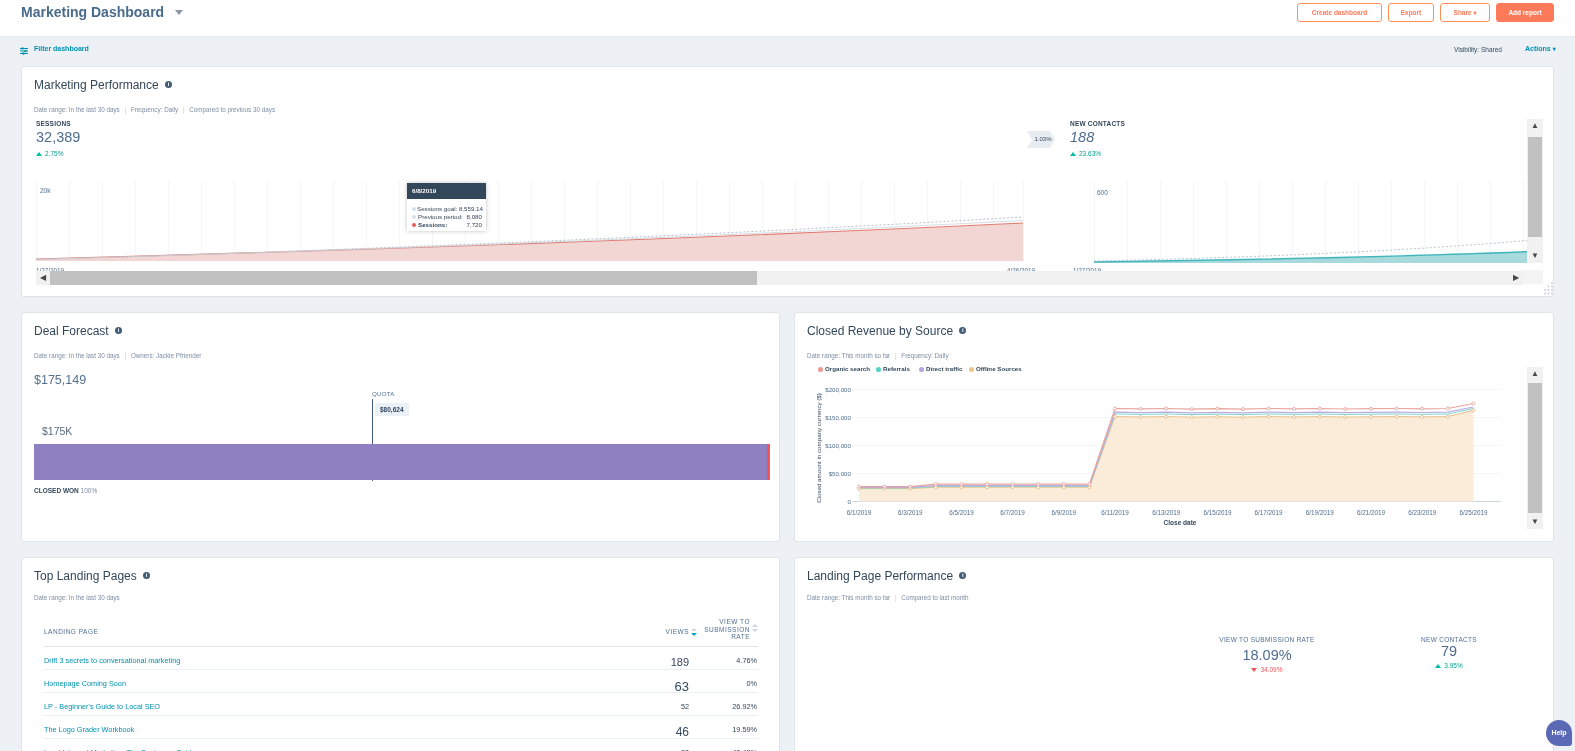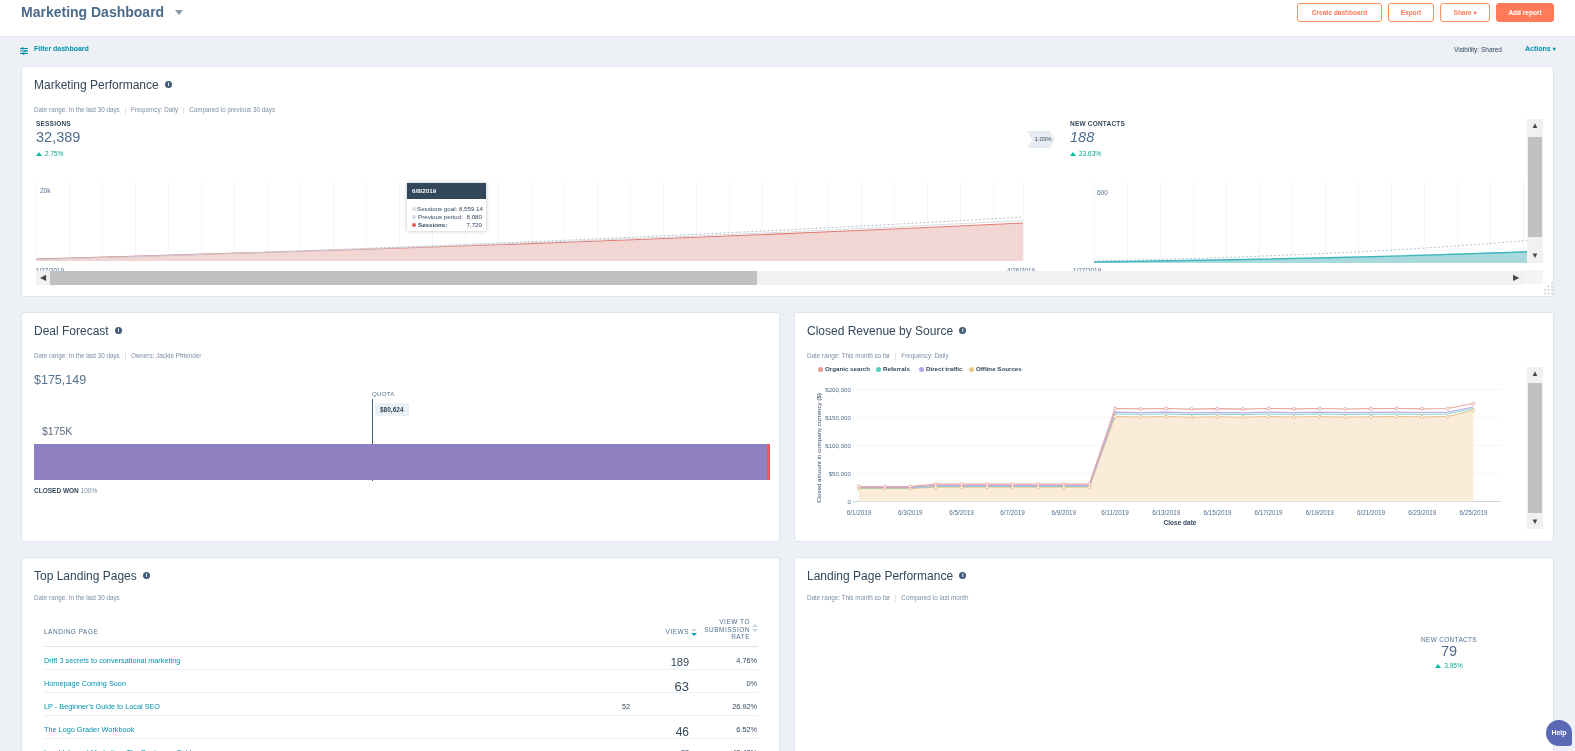--- a/index.html
+++ b/index.html
@@ -314,33 +314,38 @@
   <div style="position:absolute; left:22px; top:134px; width:714px; border-top:1px solid #eaf0f6;"></div>
   <div style="position:absolute; left:22px; top:157px; width:714px; border-top:1px solid #eaf0f6;"></div>
   <div style="position:absolute; left:22px; top:180px; width:714px; border-top:1px solid #eaf0f6;"></div>
   <div class="tealink" style="position:absolute; left:22px; top:98px; font-weight:400; font-size:7.3px;">Drift 3 secrets to conversational marketing</div>
   <div style="position:absolute; left:600px; top:98px; width:67px; font-size:11px; text-align:right; color:#33475b;">189</div>
   <div style="position:absolute; left:650px; top:98px; width:85px; font-size:7.3px; text-align:right; color:#33475b;">4.76%</div>
   <div class="tealink" style="position:absolute; left:22px; top:121px; font-weight:400; font-size:7.3px;">Homepage Coming Soon</div>
   <div style="position:absolute; left:600px; top:121px; width:67px; font-size:13px; text-align:right; color:#33475b;">63</div>
   <div style="position:absolute; left:650px; top:121px; width:85px; font-size:7.3px; text-align:right; color:#33475b;">0%</div>
   <div class="tealink" style="position:absolute; left:22px; top:144px; font-weight:400; font-size:7.3px;">LP - Beginner's Guide to Local SEO</div>
-  <div style="position:absolute; left:600px; top:144px; width:67px; font-size:7.3px; text-align:left; color:#33475b;">52</div>
+  <div style="position:absolute; left:600px; top:144px; width:67px; font-size:7.3px; text-align:right; color:#33475b;">52</div>
   <div style="position:absolute; left:650px; top:144px; width:85px; font-size:7.3px; text-align:right; color:#33475b;">26.92%</div>
   <div class="tealink" style="position:absolute; left:22px; top:167px; font-weight:400; font-size:7.3px;">The Logo Grader Workbook</div>
   <div style="position:absolute; left:600px; top:167px; width:67px; font-size:12px; text-align:right; color:#33475b;">46</div>
-  <div style="position:absolute; left:650px; top:167px; width:85px; font-size:7.3px; text-align:right; color:#33475b;">6.52%</div>
+  <div style="position:absolute; left:650px; top:167px; width:85px; font-size:7.3px; text-align:right; color:#33475b;">19.59%</div>
   <div class="tealink" style="position:absolute; left:22px; top:190px; font-weight:400; font-size:7.3px;">Lead Inbound Marketing: The Beginners Guide</div>
   <div style="position:absolute; left:600px; top:190px; width:67px; font-size:7.3px; text-align:right; color:#33475b;">33</div>
   <div style="position:absolute; left:650px; top:190px; width:85px; font-size:7.3px; text-align:right; color:#33475b;">42.42%</div>
 </div>
 
 <div class="card" id="card5" style="left:794px; top:557px; width:760px; height:230px;">
   <div class="ctitle">Landing Page Performance <span class="info">i</span></div>
   <div class="drange" style="top:36px;">Date range: This month so far <span class="sep">|</span> Compared to last month</div>
+  <div style="position:absolute; left:392px; top:78px; width:160px; text-align:center;">
+    <div class="slabel" style="font-weight:400; color:#516f90; letter-spacing:.3px; font-size:6.5px;">VIEW TO SUBMISSION RATE</div>
+    <div class="bignum" style="font-size:14.5px; margin-top:4px;">18.09%</div>
+    <div class="delta red" style="margin-top:3px;"><span class="tri-down"></span>34.09%</div>
+  </div>
   <div style="position:absolute; left:574px; top:78px; width:160px; text-align:center;">
     <div class="slabel" style="font-weight:400; color:#516f90; letter-spacing:.3px; font-size:6.5px;">NEW CONTACTS</div>
     <div class="bignum" style="font-size:14.5px; ">79</div>
     <div class="delta" style="margin-top:3px;"><span class="tri-up"></span>3.95%</div>
   </div>
 </div>
 
 <div style="position:absolute; left:1546px; top:720px; width:26px; height:26px; background:#5b68b5; border-radius:13px 13px 3px 13px; color:#fff; font-size:7px; font-weight:700; text-align:center; line-height:26px; z-index:5;">Help</div>
 
 </body></html>

